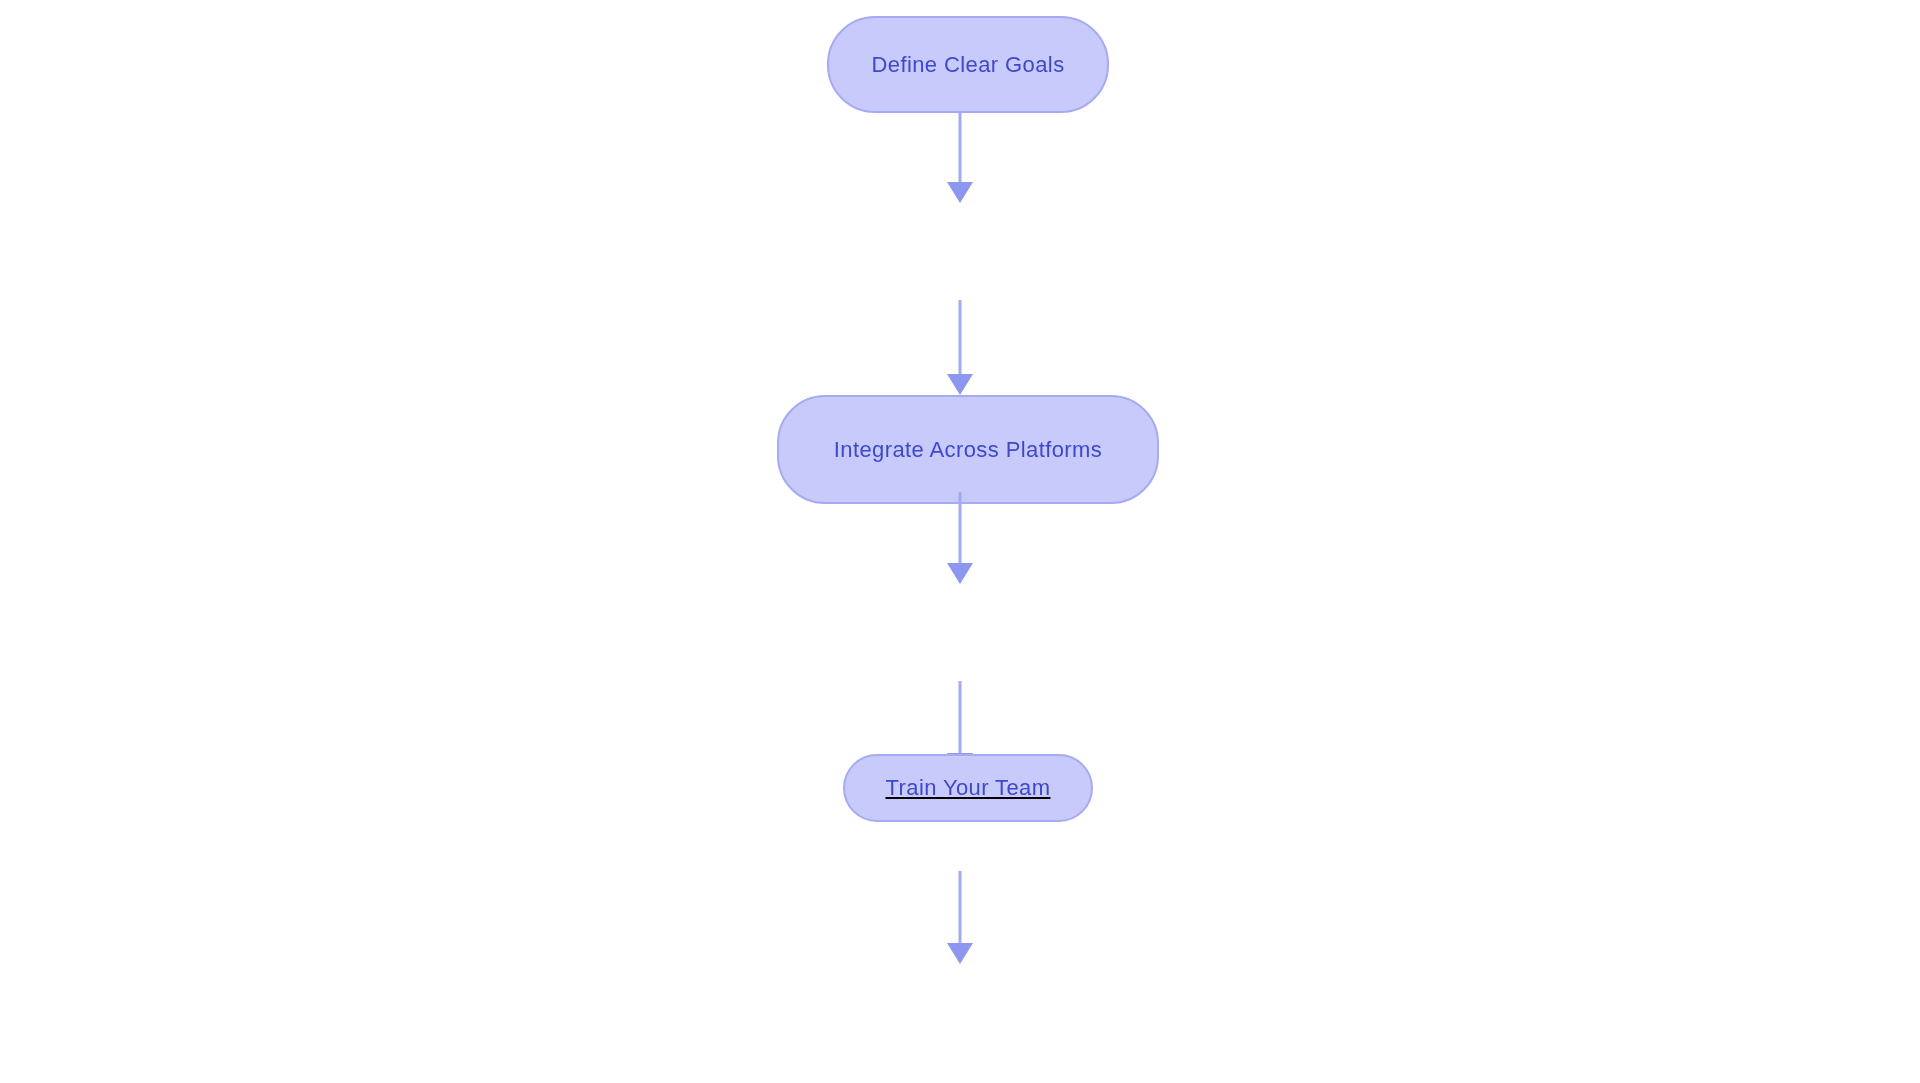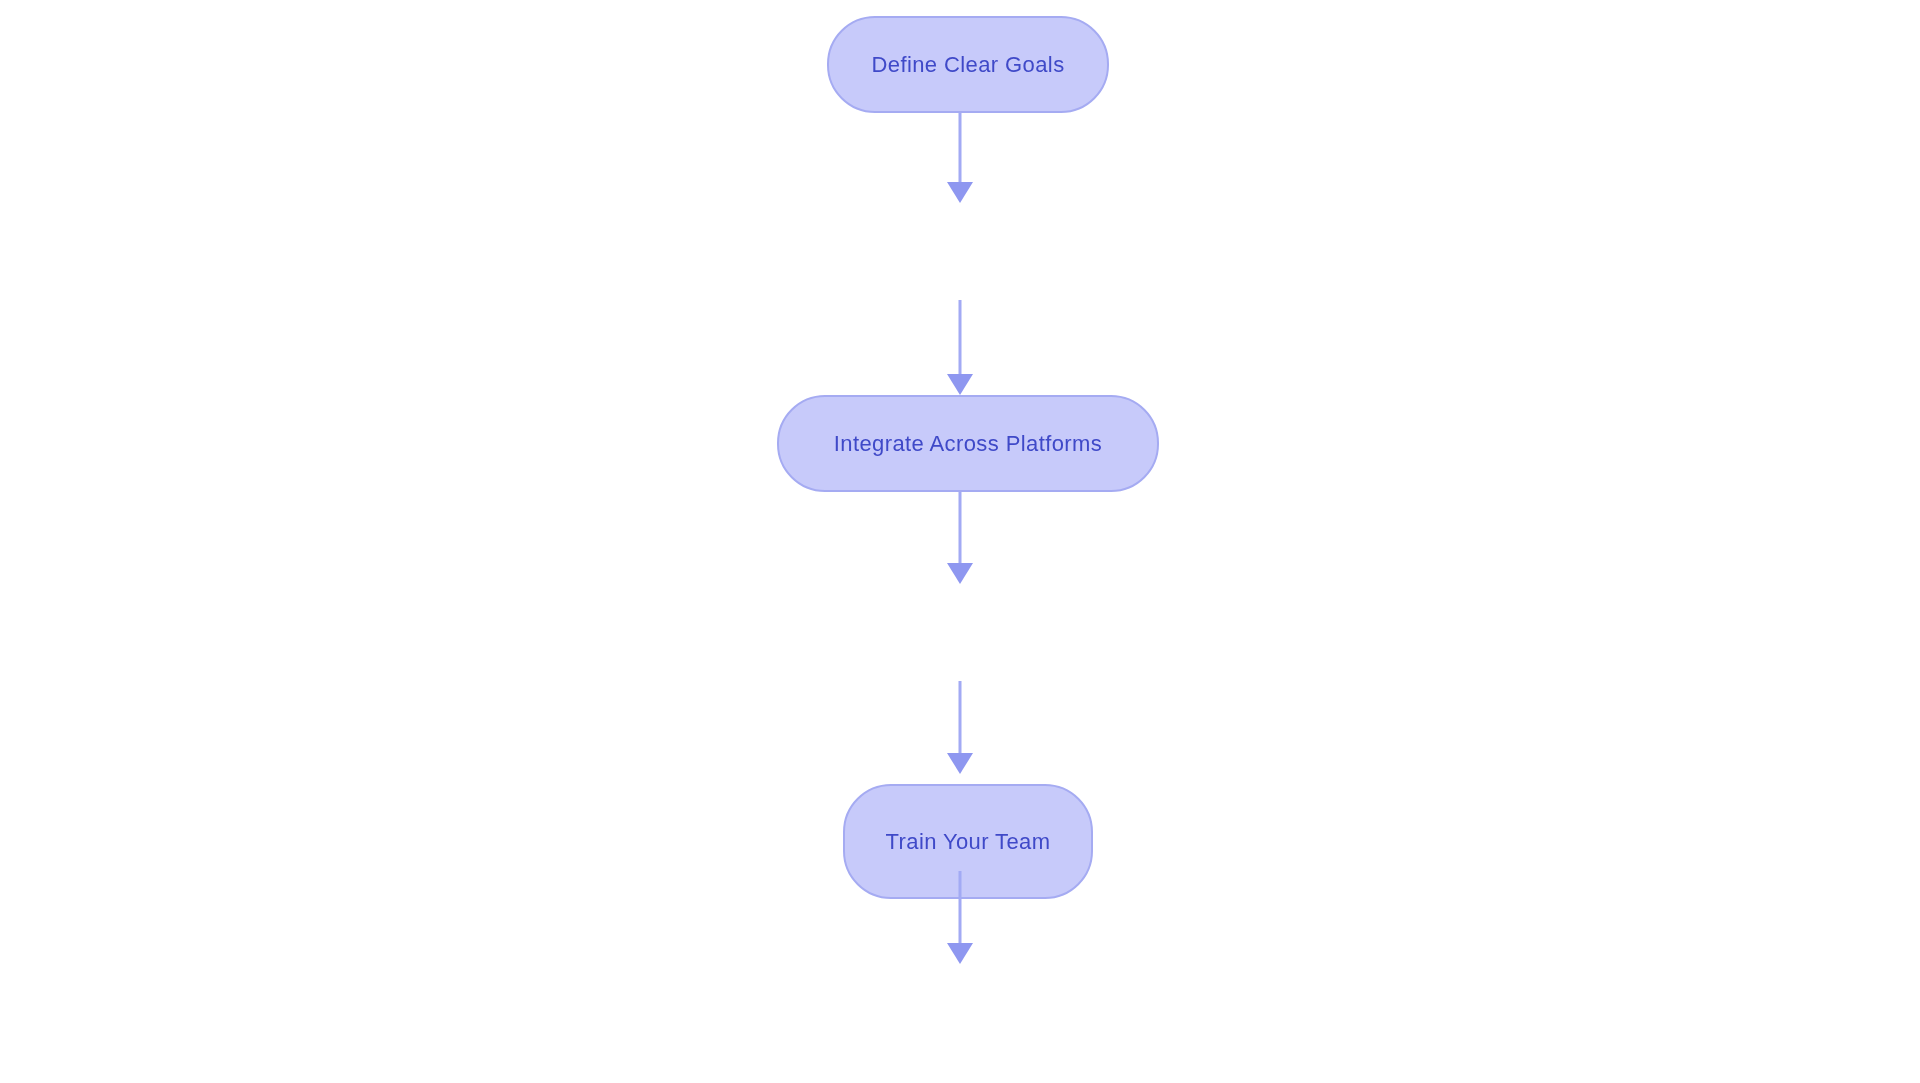--- a/index.html
+++ b/index.html
@@ -84,36 +84,36 @@
     <div class="arrow-line"></div>
     <div class="arrow-head"></div>
   </div>
 
 
   <div class="flow-arrow" style="top:300px; height:95px;">
     <div class="arrow-line"></div>
     <div class="arrow-head"></div>
   </div>
 
-  <div class="flow-node" style="top:395px; width:382px; height:97px;">
+  <div class="flow-node" style="top:395px; width:382px; height:109px;">
     <span class="node-label">Integrate Across Platforms</span>
   </div>
 
   <div class="flow-arrow" style="top:492px; height:92px;">
     <div class="arrow-line"></div>
     <div class="arrow-head"></div>
   </div>
 
 
   <div class="flow-arrow" style="top:681px; height:93px;">
     <div class="arrow-line"></div>
     <div class="arrow-head"></div>
   </div>
 
-  <div class="flow-node" style="top:784px; width:250px; height:115px;">
+  <div class="flow-node" style="top:754px; width:250px; height:68px;text-decoration:underline;">
     <span class="node-label">Train Your Team</span>
   </div>
 
   <div class="flow-arrow" style="top:871px; height:93px;">
     <div class="arrow-line"></div>
     <div class="arrow-head"></div>
   </div>
 
 
 </div>

